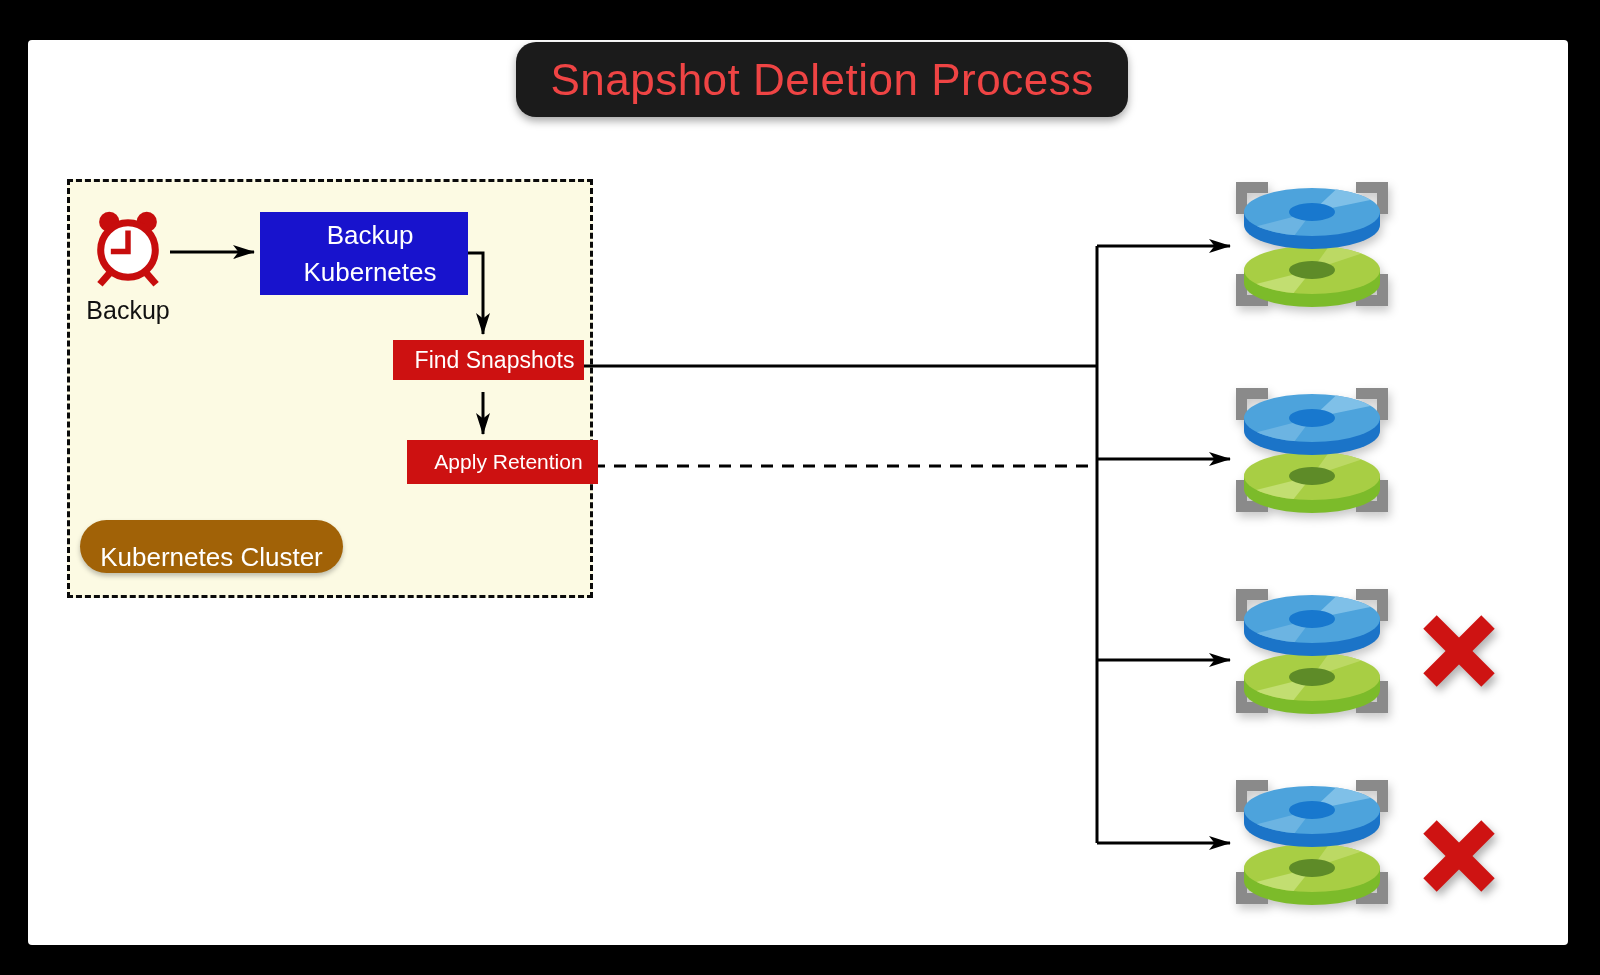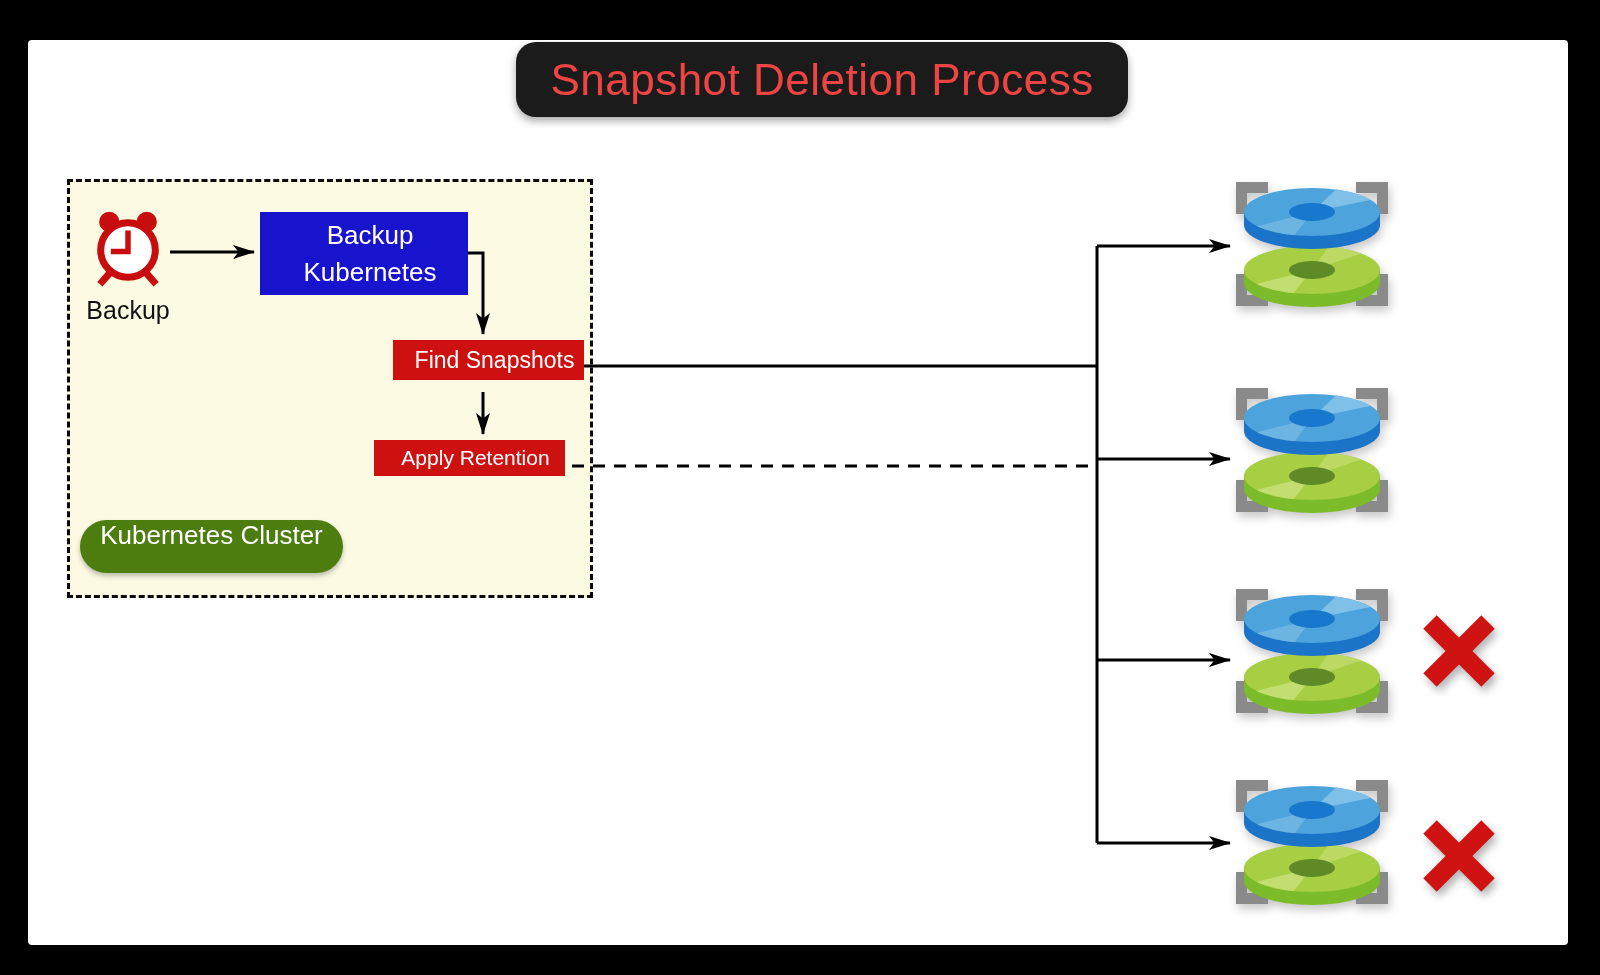--- a/index.html
+++ b/index.html
@@ -31,26 +31,26 @@
     align-items:center;justify-content:center;text-align:center;z-index:3;padding-left:12px;
   }
   .node-backup{
     left:260px;top:212px;width:196px;height:83px;background:#1813cd;
     font-size:26px;line-height:37px;
   }
   .node-find{
     left:393px;top:340px;width:179px;height:40px;background:#cd1111;font-size:23px;
   }
   .node-apply{
-    left:374px;top:440px;width:179px;height:36px;background:#cd1111;font-size:21px;
+    left:407px;top:440px;width:179px;height:44px;background:#cd1111;font-size:21px;
   }
   .cluster-pill{
     position:absolute;left:80px;top:520px;width:263px;height:53px;
-    background:#4d7c0f;border-radius:27px;color:#fff;
-    display:flex;align-items:flex-start;justify-content:center;font-size:26px;
+    background:#a16207;border-radius:27px;color:#fff;
+    display:flex;align-items:flex-end;justify-content:center;font-size:26px;
     box-shadow:0 3px 5px rgba(0,0,0,0.25);z-index:3;
   }
   .clock-wrap{position:absolute;left:89px;top:206px;width:78px;height:88px;z-index:3;}
   .cronjob-label{
     position:absolute;left:58px;top:296px;width:140px;text-align:center;
     font-size:25px;color:#111;z-index:3;
   }
   .snap{
     position:absolute;left:1228px;width:168px;height:140px;z-index:3;
     filter:drop-shadow(2px 5px 5px rgba(0,0,0,0.22));

